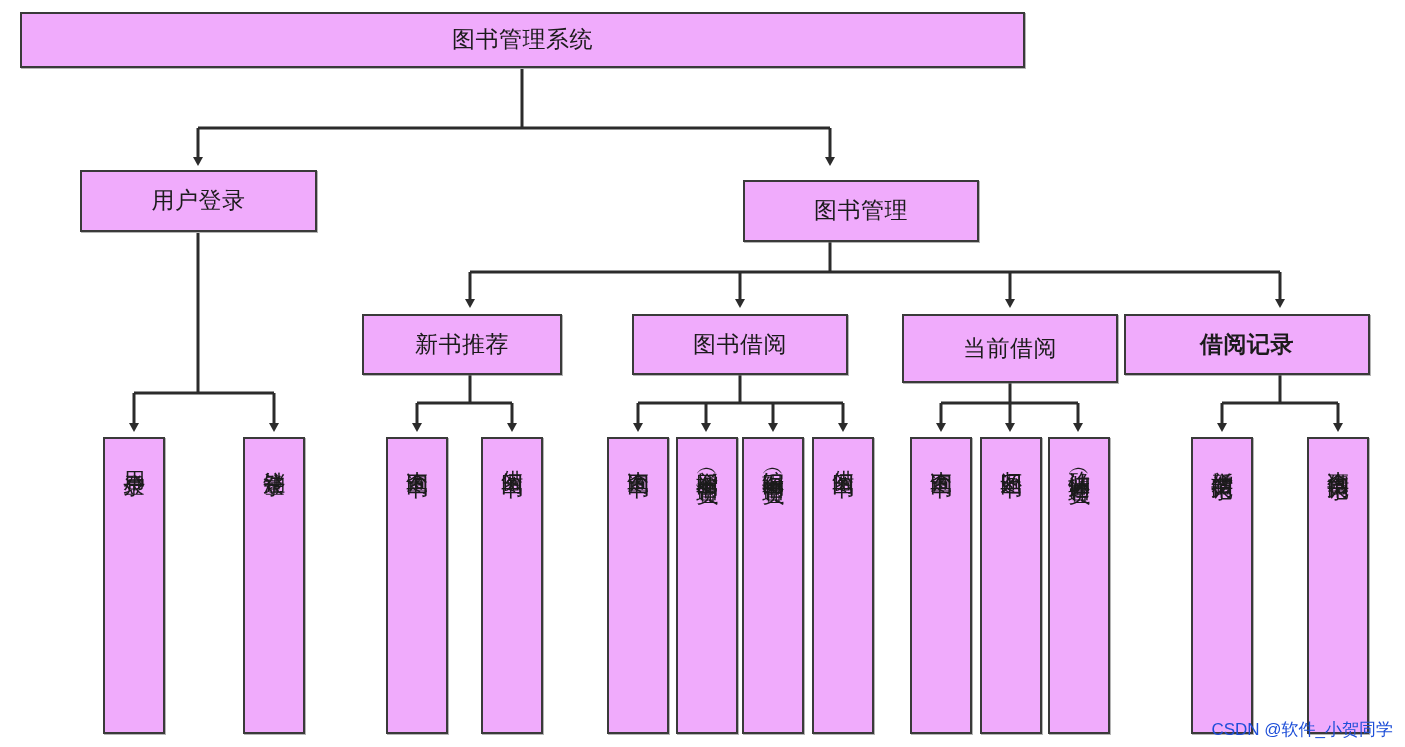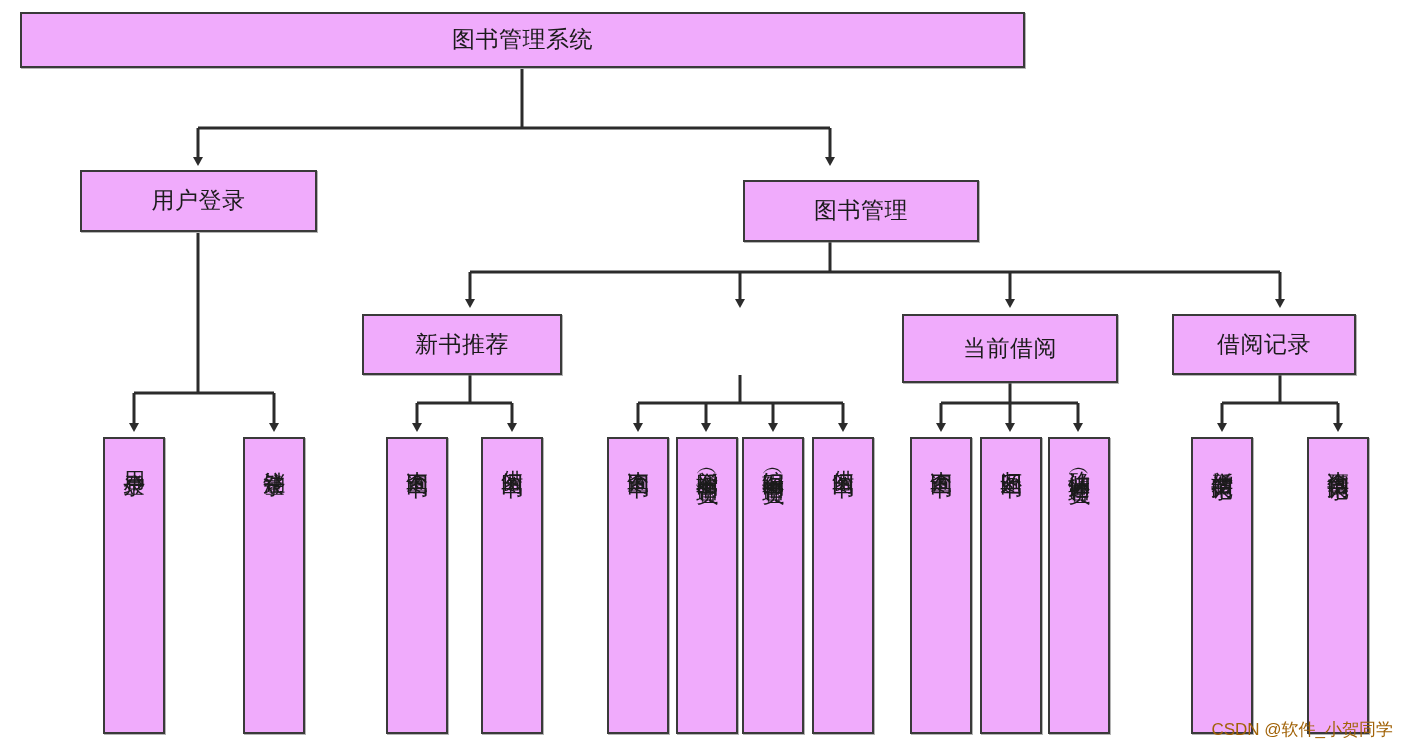--- a/index.html
+++ b/index.html
@@ -60,21 +60,21 @@
     font-size: 22px;
     line-height: 1.02;
     letter-spacing: 2px;
     white-space: nowrap;
   }
   .watermark {
     position: absolute;
     right: 12px;
     bottom: 6px;
     font-size: 17px;
-    color: #a16207;
+    color: #1d4ed8;
     white-space: nowrap;
     font-family: "Liberation Sans", "DejaVu Sans", sans-serif;
   }
 </style>
 </head>
 <body>
 
 <div id="canvas">
 
   <svg class="edges" viewBox="0 0 1405 747" xmlns="http://www.w3.org/2000/svg">
@@ -134,24 +134,27 @@
   <div class="node horiz" style="left:80px; top:170px; width:237px; height:62px;">
     <span class="label">用户登录</span>
   </div>
   <div class="node horiz" style="left:712px; top:180px; width:236px; height:62px;margin-left:31px;">
     <span class="label">图书管理</span>
   </div>
 
   <div class="node horiz" style="left:362px; top:314px; width:200px; height:61px;">
     <span class="label">新书推荐</span>
   </div>
+  <div class="node horiz" style="left:632px; top:314px; width:216px; height:61px;">
+    <span class="label">图书借阅</span>
+  </div>
   <div class="node horiz" style="left:902px; top:314px; width:216px; height:69px;">
     <span class="label">当前借阅</span>
   </div>
-  <div class="node horiz" style="left:1172px; top:314px; width:184px; height:61px;">
+  <div class="node horiz" style="left:1124px; top:314px; width:246px; height:61px;font-weight:bold;">
     <span class="label">借阅记录</span>
   </div>
 
   <div class="node vert" style="left:103px; top:437px; width:62px; height:297px;">
     <span class="label">用户登录</span>
   </div>
   <div class="node vert" style="left:243px; top:437px; width:62px; height:297px;">
     <span class="label">注销登录</span>
   </div>
 

